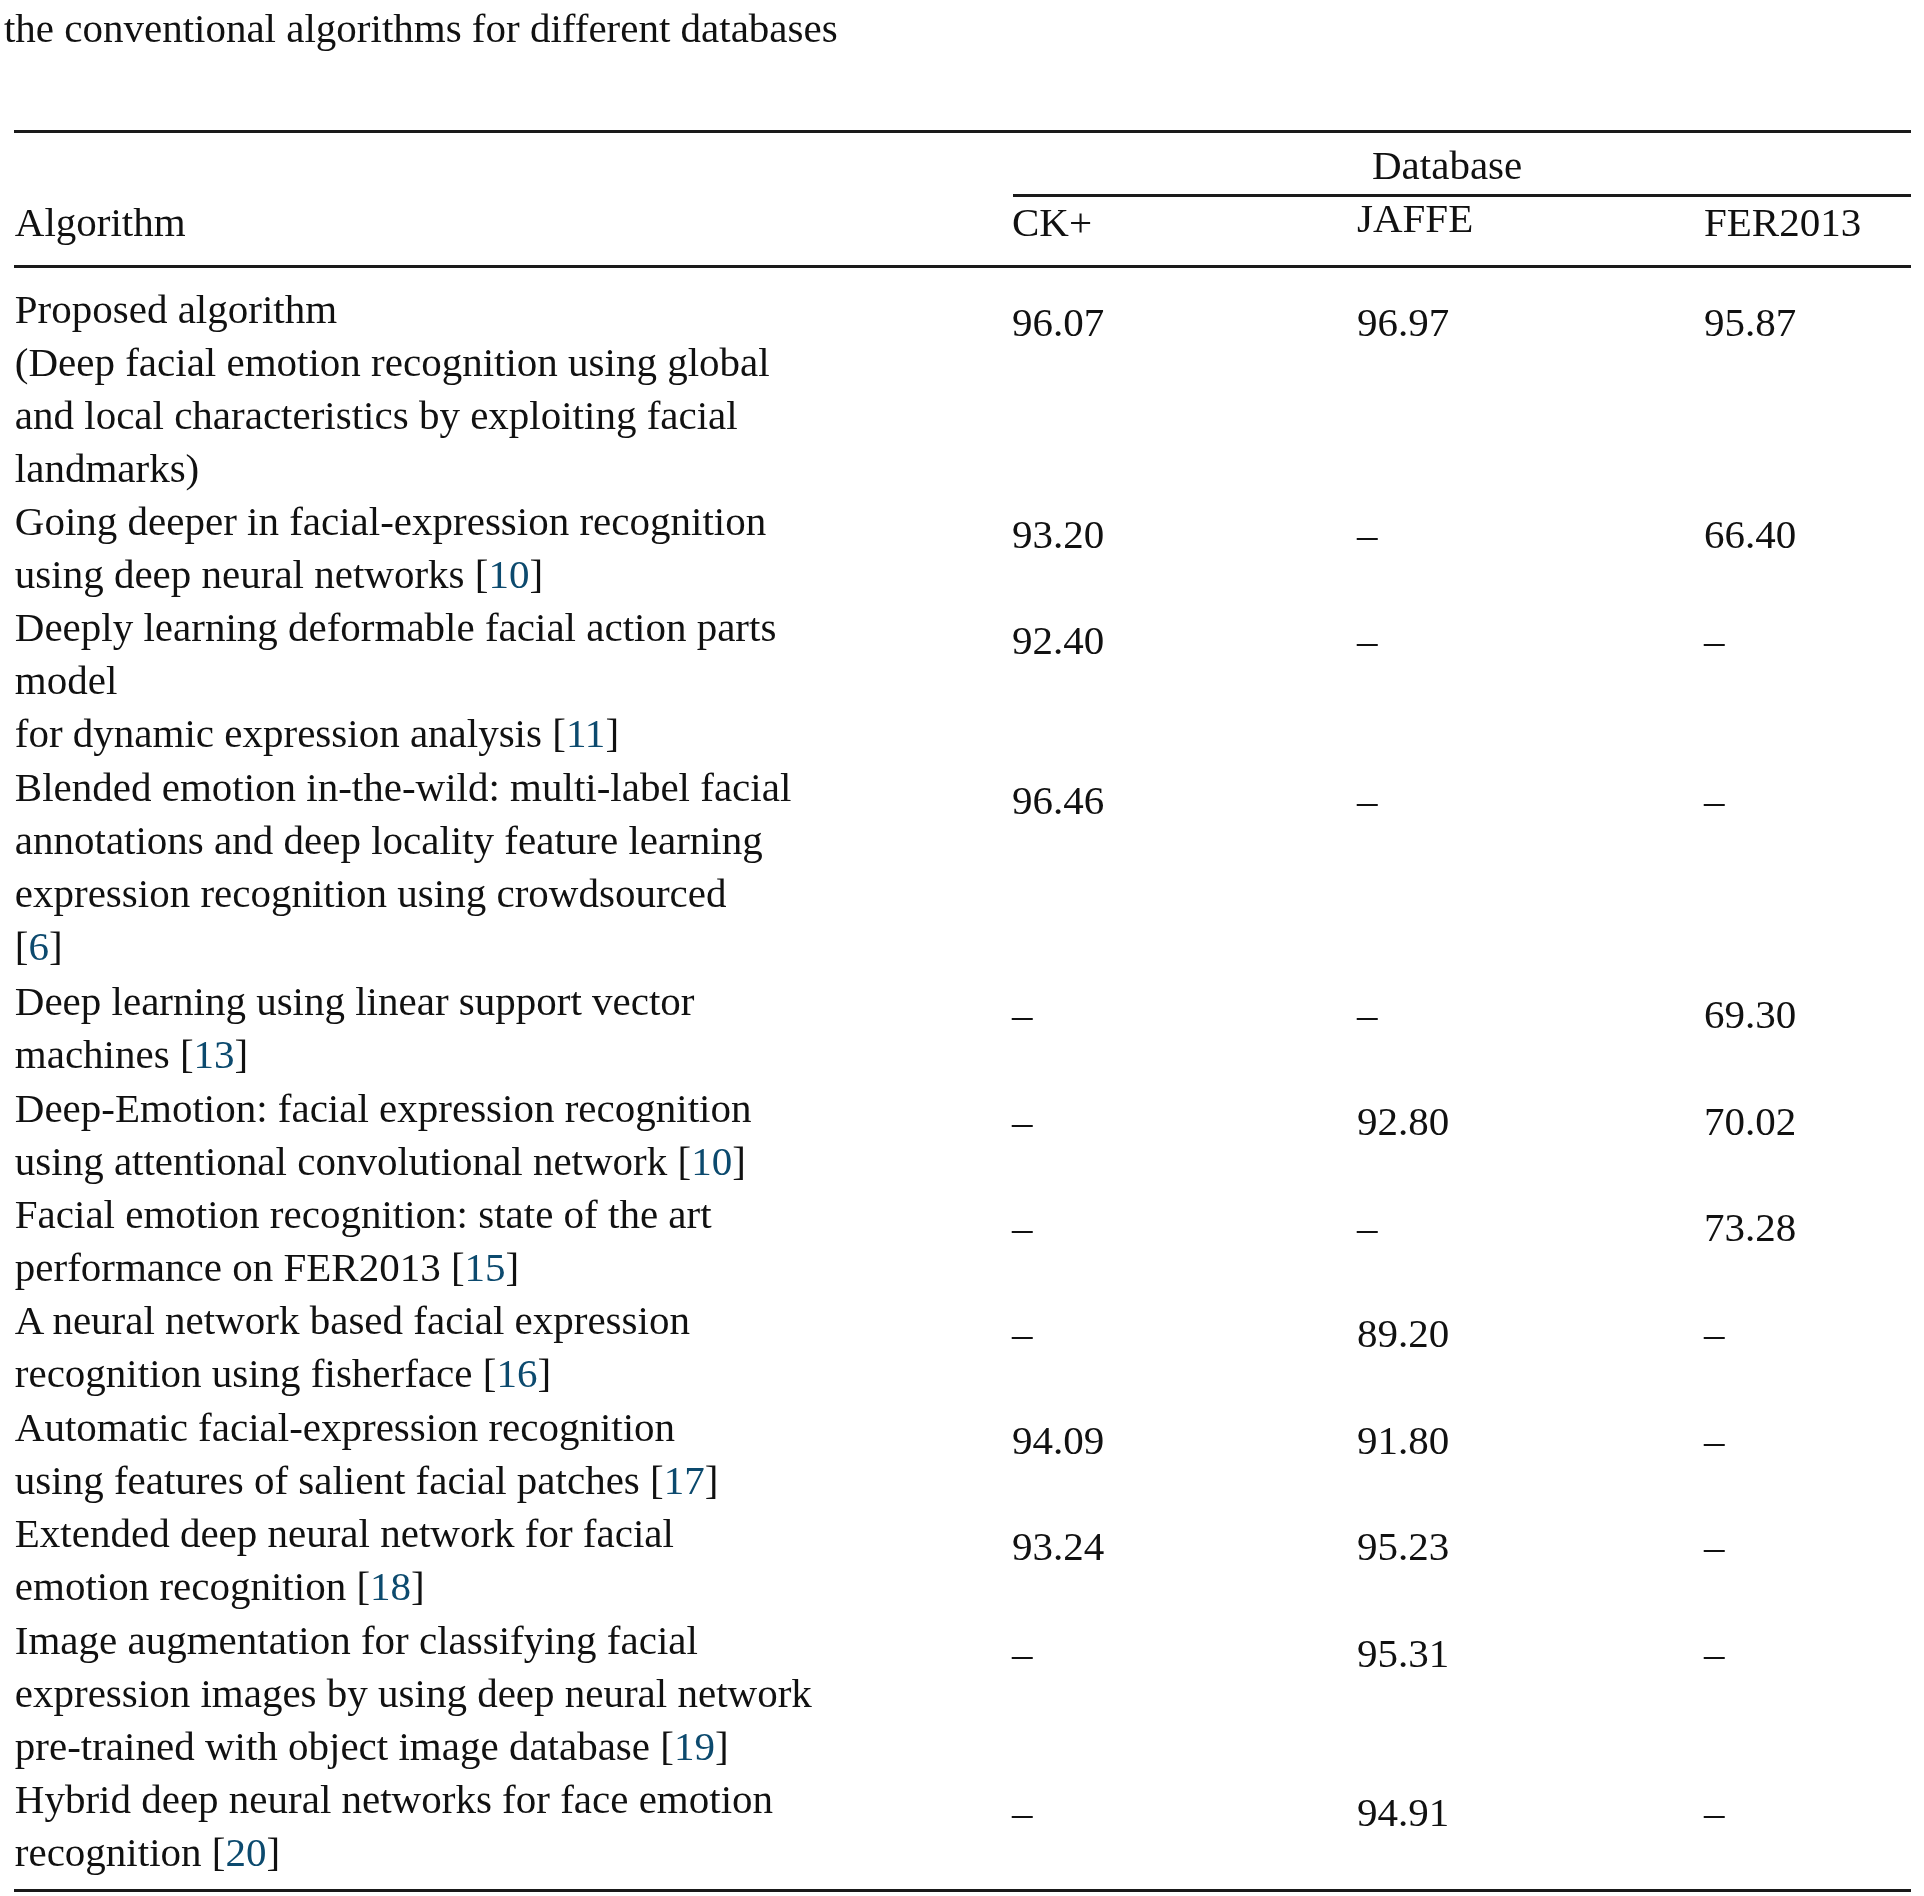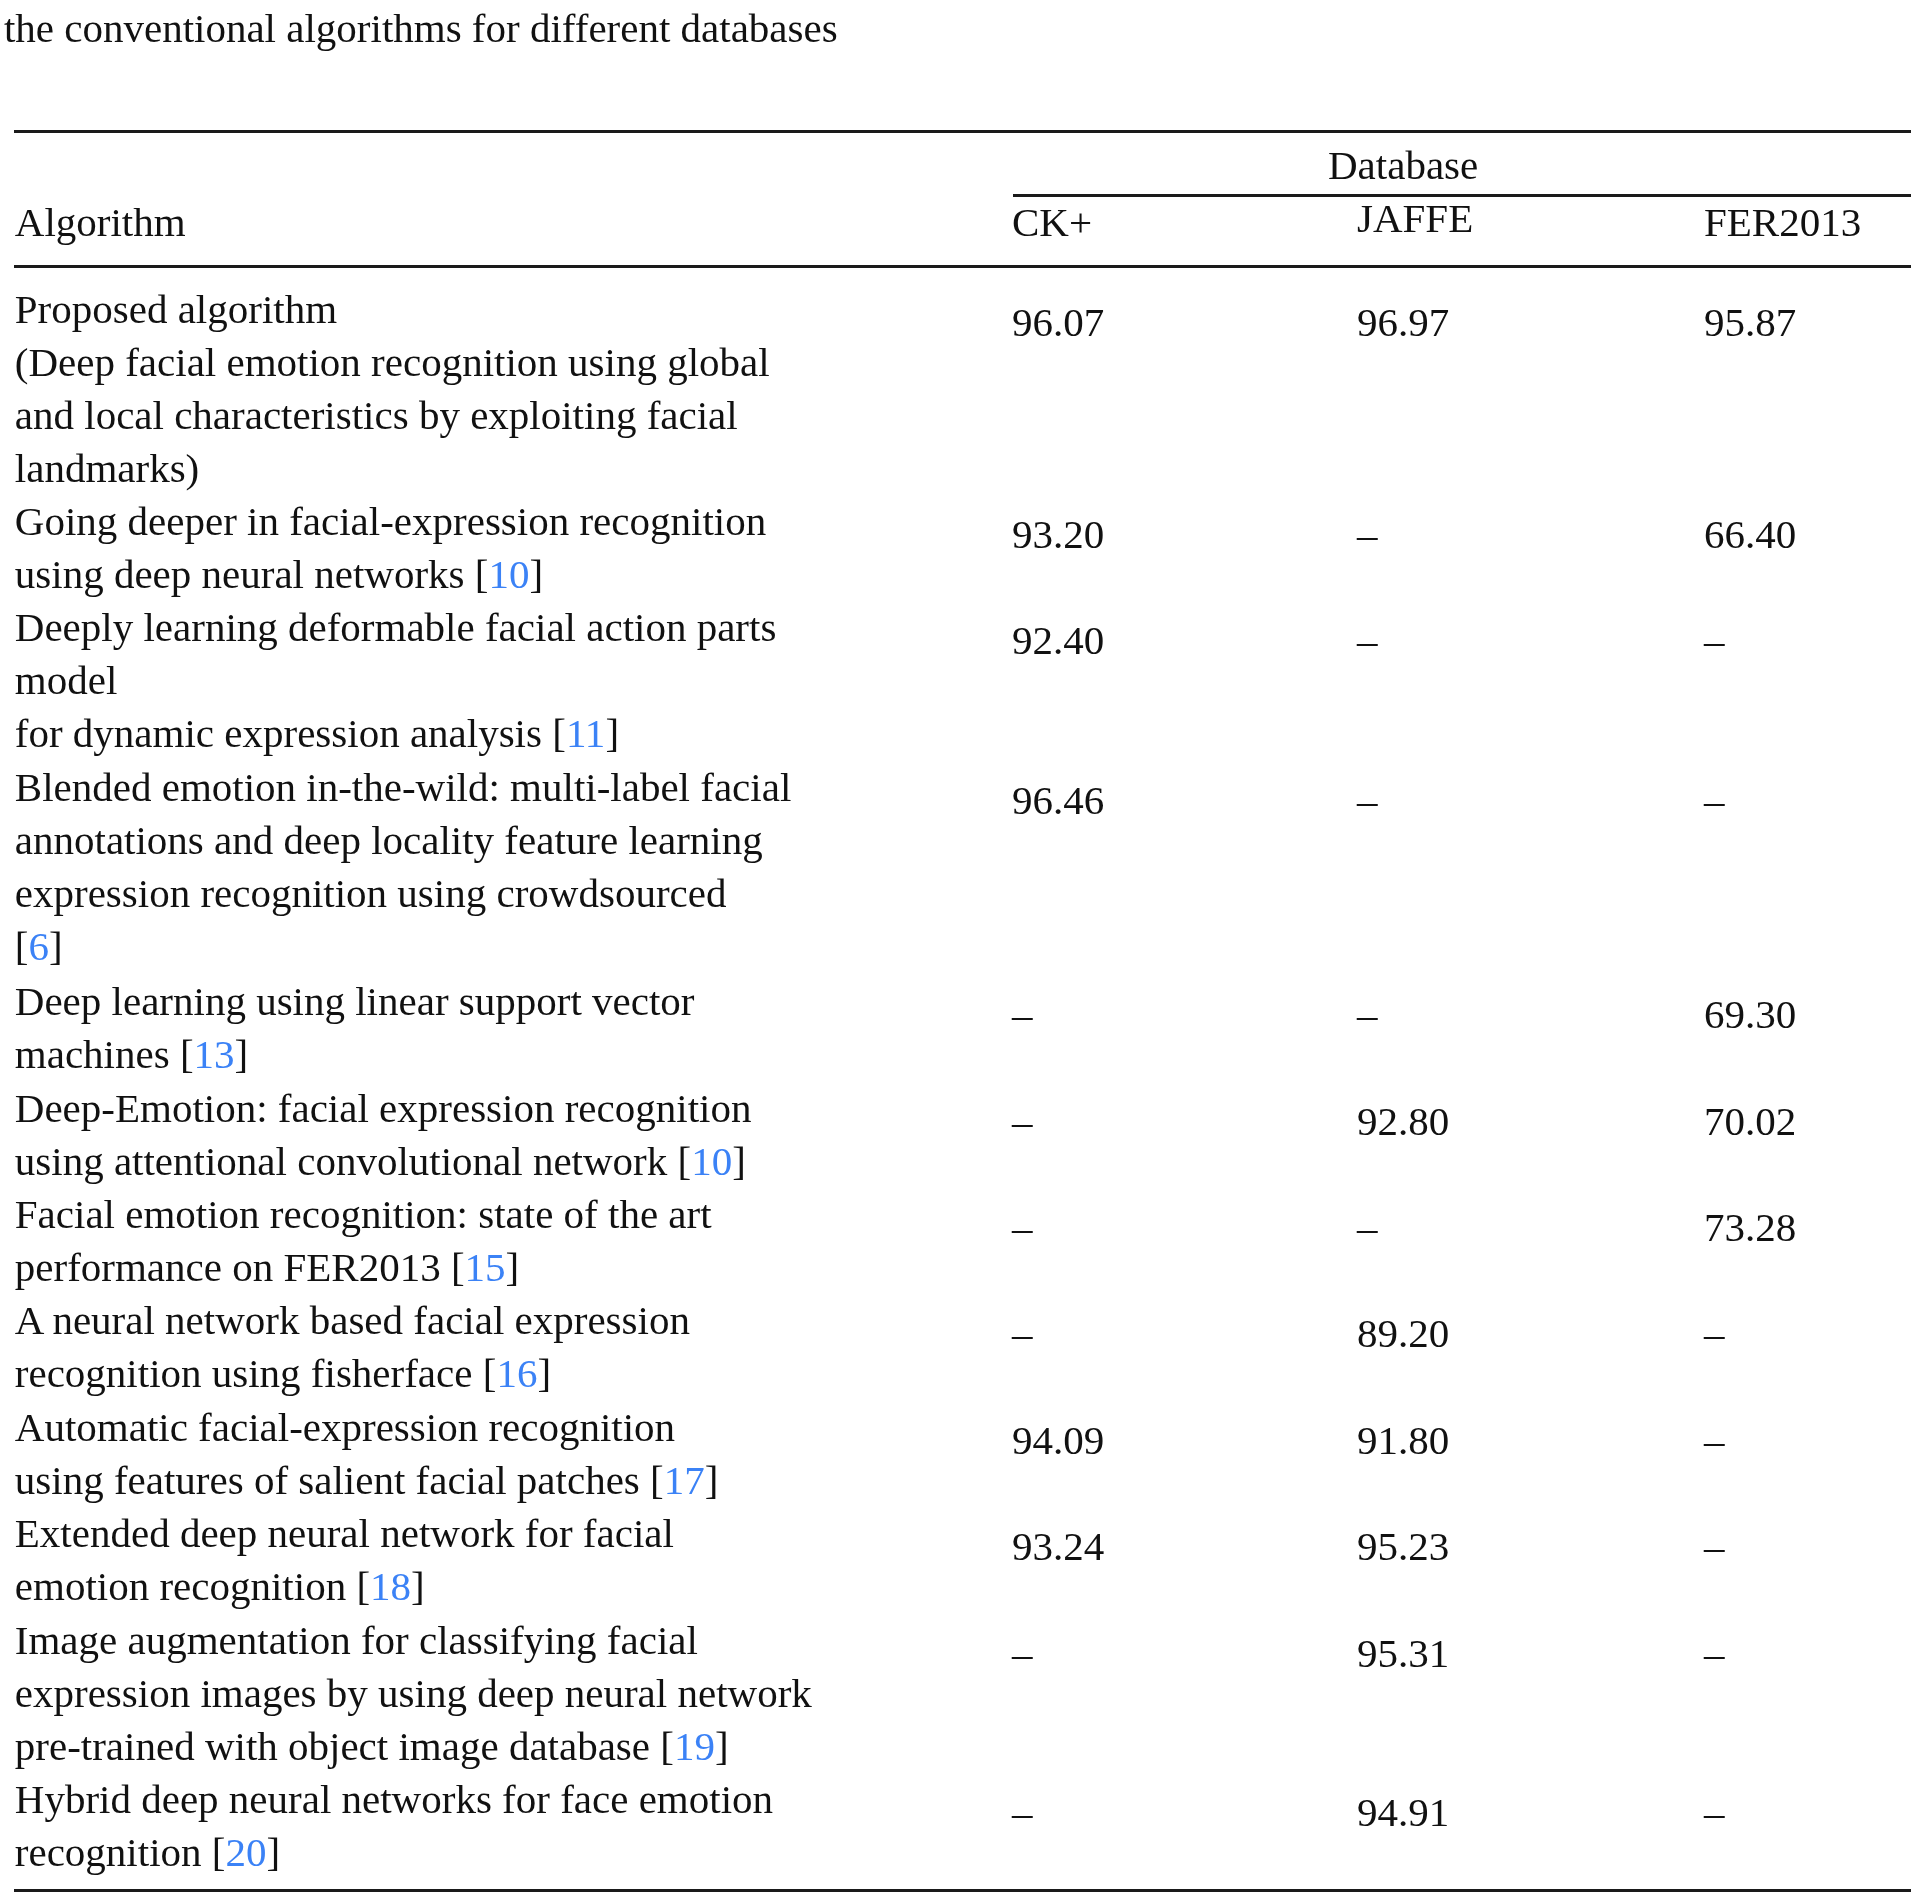--- a/index.html
+++ b/index.html
@@ -19,32 +19,32 @@
     .rule.sub { left: 1013px; top: 194px; height: 3px; }
     .rule.mid { top: 265px; height: 3px; }
     .rule.bottom { top: 1889px; height: 3px; }
     .hdr { position: absolute; font-size: 41px; line-height: 53px; white-space: nowrap; }
     .row { position: absolute; left: 0; width: 1925px; }
     .algo { position: absolute; left: 14.8px; width: 946px; font-size: 41px; line-height: 53px; }
     .cell { position: absolute; font-size: 41px; line-height: 53px; white-space: nowrap; margin-top: 13px; }
     .c1 { left: 1012px; }
     .c2 { left: 1357px; }
     .c3 { left: 1704px; }
-    .cite { color: #3b82f6; }
+    .cite { color: #0c4a6e; }
     .line { display: block; white-space: nowrap; }
   </style>
 </head>
 <body>
 
 <div class="caption">
   <span class="line">the conventional algorithms for different databases</span>
 </div>
 
 <div class="rule top"></div>
-<div class="hdr" style="left:1328px;top:139px;">Database</div>
+<div class="hdr" style="left:1372px;top:139px;">Database</div>
 <div class="rule sub"></div>
 <div class="hdr" style="left:14.8px;top:196px;">Algorithm</div>
 <div class="hdr" style="left:1012px;top:196px;">CK+</div>
 <div class="hdr" style="left:1357px;top:192px;">JAFFE</div>
 <div class="hdr" style="left:1704px;top:196px;">FER2013</div>
 <div class="rule mid"></div>
 
 <div id="table-body">
     <div class="row" style="top: 283px;">
       <div class="algo">

